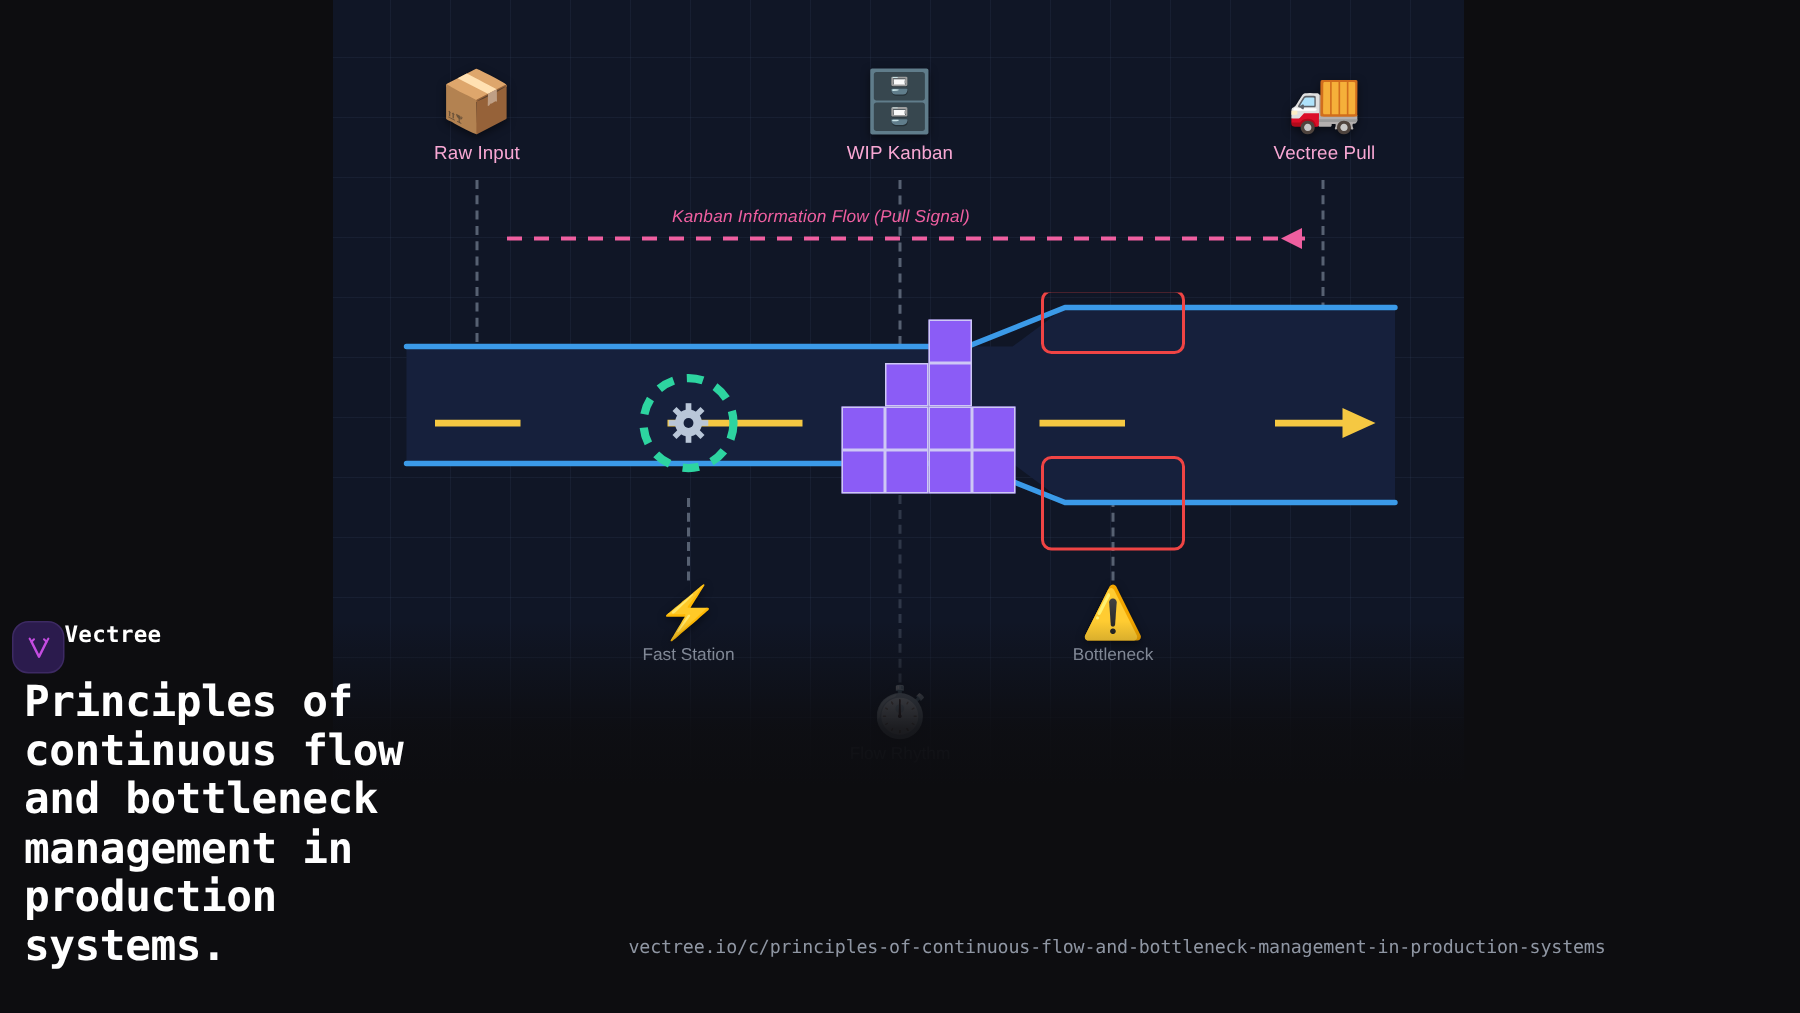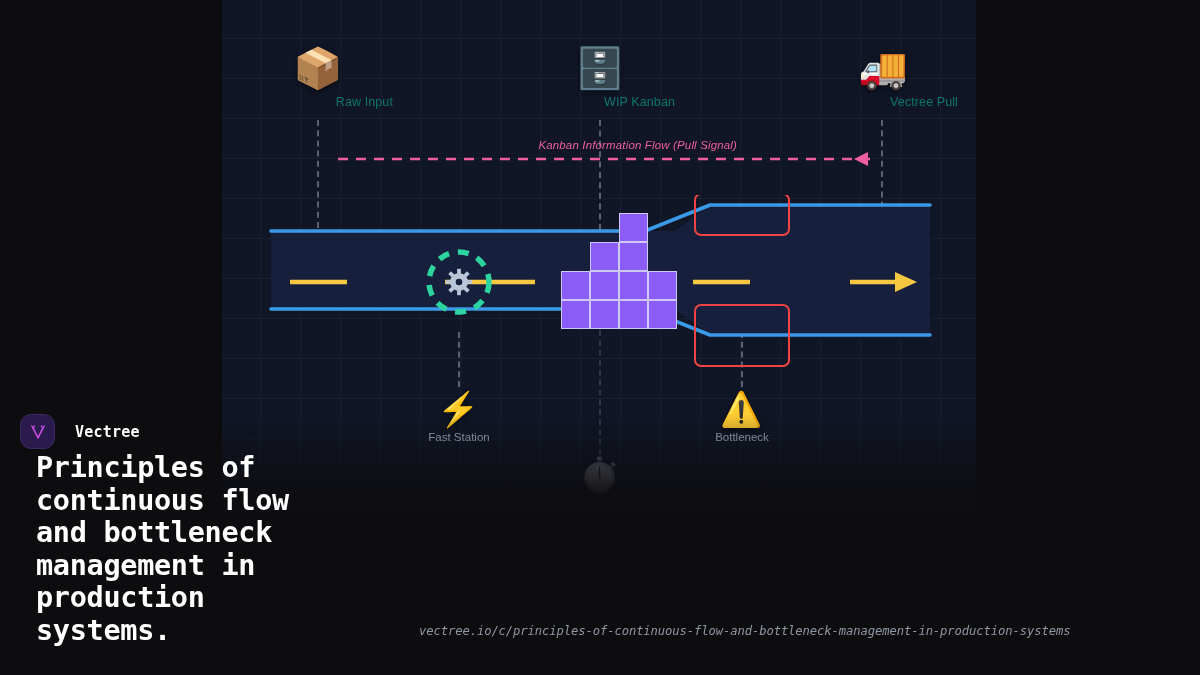--- a/index.html
+++ b/index.html
@@ -56,23 +56,22 @@
   .node .glyph {
     font-size: 40px;
     line-height: 46px;
     display: block;
     filter: drop-shadow(0 2px 3px rgba(0,0,0,0.5));
   }
   .node .caption {
     display: block;
     margin-top: 4px;
     font-size: 12.5px;
-    color: #0f766e;
+    color: #f9a8d4;
     letter-spacing: 0.1px;
-    text-align: right;
   }
   #node-raw     { left: 243px; top: 45px; }
   #node-wip     { left: 525px; top: 45px; }
   #node-cust    { left: 808px; top: 45px; }
 
   
   .anno {
     position: absolute;
     width: 150px;
     text-align: center;
@@ -105,24 +104,24 @@
   #vl-raw   { left: 317px; top: 120px;  height: 108px; }
   #vl-wip   { left: 599px; top: 120px;  height: 110px; }
   #vl-cust  { left: 881px; top: 120px;  height: 108px; }
   #vl-fast  { left: 458px; top: 332px;  height: 55px;  }
   #vl-bott  { left: 741px; top: 332px;  height: 55px;  }
   #vl-rhy   { left: 599px; top: 330px;  height: 125px; opacity: 0.35; }
 
   
   #kanban-label {
     position: absolute;
-    left: 417px;
+    left: 448px;
     top: 139px;
     width: 320px;
-    text-align: right;
+    text-align: left;
     font-size: 11.5px;
     font-style: italic;
     color: #ef5fa0;
     letter-spacing: 0.15px;
   }
   #kanban-arrow {
     position: absolute;
     left: 330px;
     top: 148px;
     width: 556px;
@@ -159,25 +158,25 @@
     position: absolute;
     left: 0; top: 0;
     width: 222px;
     height: 675px;
     background: #0d0d10;
   }
 
   
   #brand {
     position: absolute;
-    left: 20px;
+    left: 8px;
     top: 414px;
     display: flex;
-    align-items: center;
-    gap: 20px;
+    align-items: flex-start;
+    gap: 0;
   }
   #brand-mark {
     width: 35px;
     height: 35px;
     border-radius: 11px;
     background: #2b1b4d;
     border: 1px solid #3d2a63;
     display: flex;
     align-items: center;
     justify-content: center;
@@ -186,21 +185,21 @@
     font-family: "DejaVu Sans Mono", monospace;
     font-size: 15px;
     font-weight: bold;
     color: #ffffff;
     letter-spacing: 0.2px;
   }
 
   
   #headline {
     position: absolute;
-    left: 36px;
+    left: 16px;
     top: 452px;
     width: 400px;
     font-family: "DejaVu Sans Mono", monospace;
     font-size: 28.5px;
     font-weight: bold;
     line-height: 32.5px;
     color: #ffffff;
     letter-spacing: -0.3px;
     white-space: pre-wrap;
   }
@@ -208,21 +207,20 @@
   
   #footer-url {
     position: absolute;
     left: 419px;
     top: 624px;
     font-family: "DejaVu Sans Mono", monospace;
     font-size: 12.2px;
     color: #8f96a3;
     letter-spacing: -0.1px;
     white-space: nowrap;
-    font-style: italic;
   }
 </style>
 </head>
 <body>
 
 <div id="stage">
 
   <div id="canvas-panel">
     <div id="canvas-grid"></div>
   </div>

